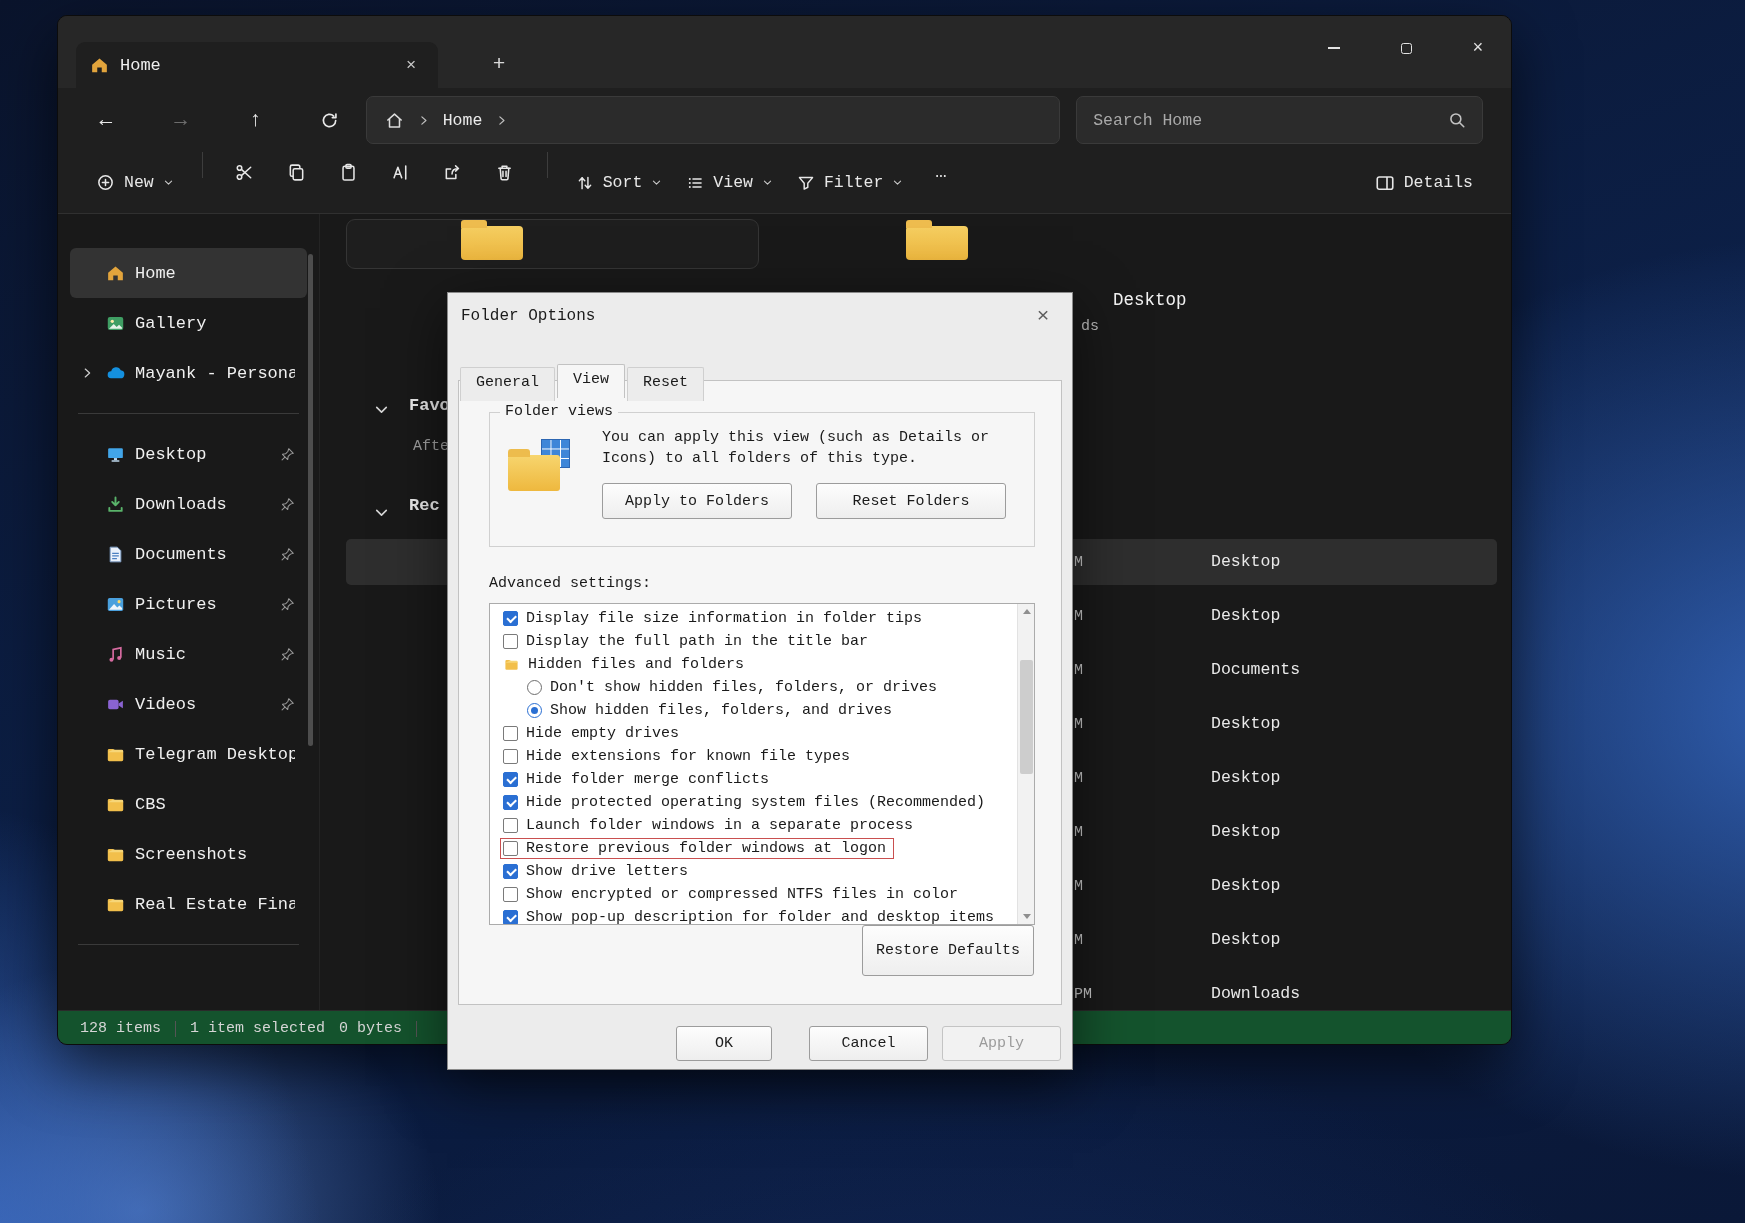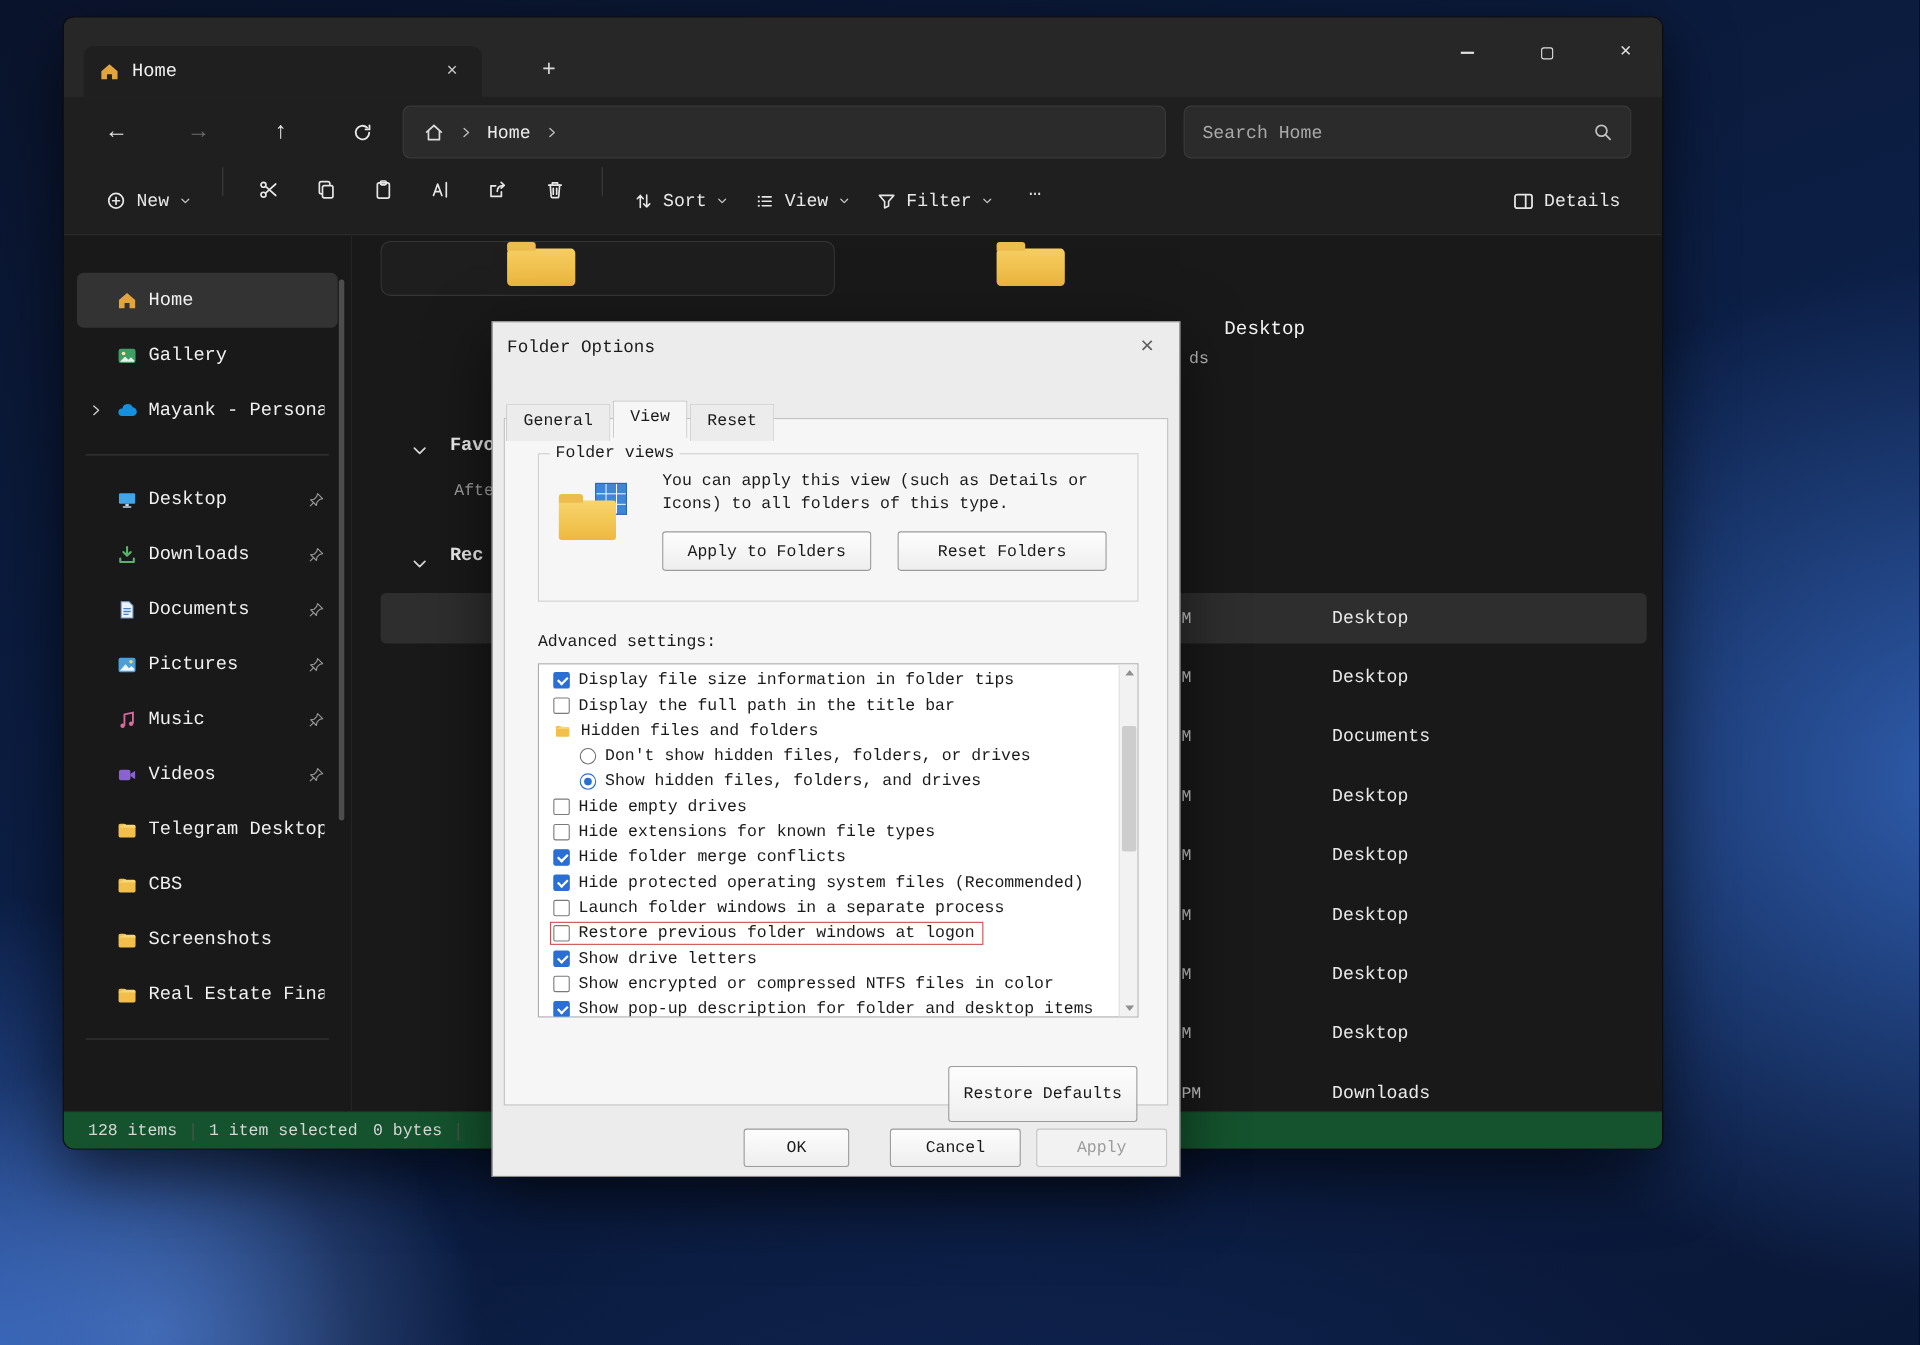--- a/index.html
+++ b/index.html
@@ -111,21 +111,21 @@
   .cb.on::after{content:"";position:absolute;left:3px;top:3.4px;width:7px;height:3.6px;border-left:2px solid #fff;border-bottom:2px solid #fff;transform:rotate(-45deg)}
   .rd{width:15px;height:15px;flex:none;background:#fff;border:1px solid #6e6e6e;border-radius:50%;position:relative}
   .rd.on{border-color:#2a6fd3}
   .rd.on::after{content:"";position:absolute;inset:2.6px;border-radius:50%;background:#2a6fd3}
   .adv-fold{width:17px;height:15px;flex:none}
   .adv-fold svg{width:100%;height:100%}
   .adv-sb{position:absolute;right:0;top:0;bottom:0;width:17px;background:#f2f2f2;border-left:1px solid #e2e2e2}
   .adv-sb::before{content:"";position:absolute;top:5px;left:4.5px;border-left:4px solid transparent;border-right:4px solid transparent;border-bottom:5px solid #8f8f8f}
   .adv-sb::after{content:"";position:absolute;bottom:5px;left:4.5px;border-left:4px solid transparent;border-right:4px solid transparent;border-top:5px solid #8f8f8f}
   .adv-thumb{position:absolute;left:1.5px;width:13px;top:56px;height:114px;background:#cdcdcd;border-radius:2px}
-  .restore-btn{position:absolute;left:403px;top:588px;width:172px;height:51px}
+  .restore-btn{position:absolute;left:403px;top:544px;width:172px;height:51px}
   .dlg-ok{position:absolute;left:228px;top:733px;width:96px;height:35px}
   .dlg-cancel{position:absolute;left:361px;top:733px;width:119px;height:35px}
   .dlg-apply{position:absolute;left:494px;top:733px;width:119px;height:35px}
 </style>
 </head>
 <body>
 
 <div class="stage">
 
   <div class="explorer">

